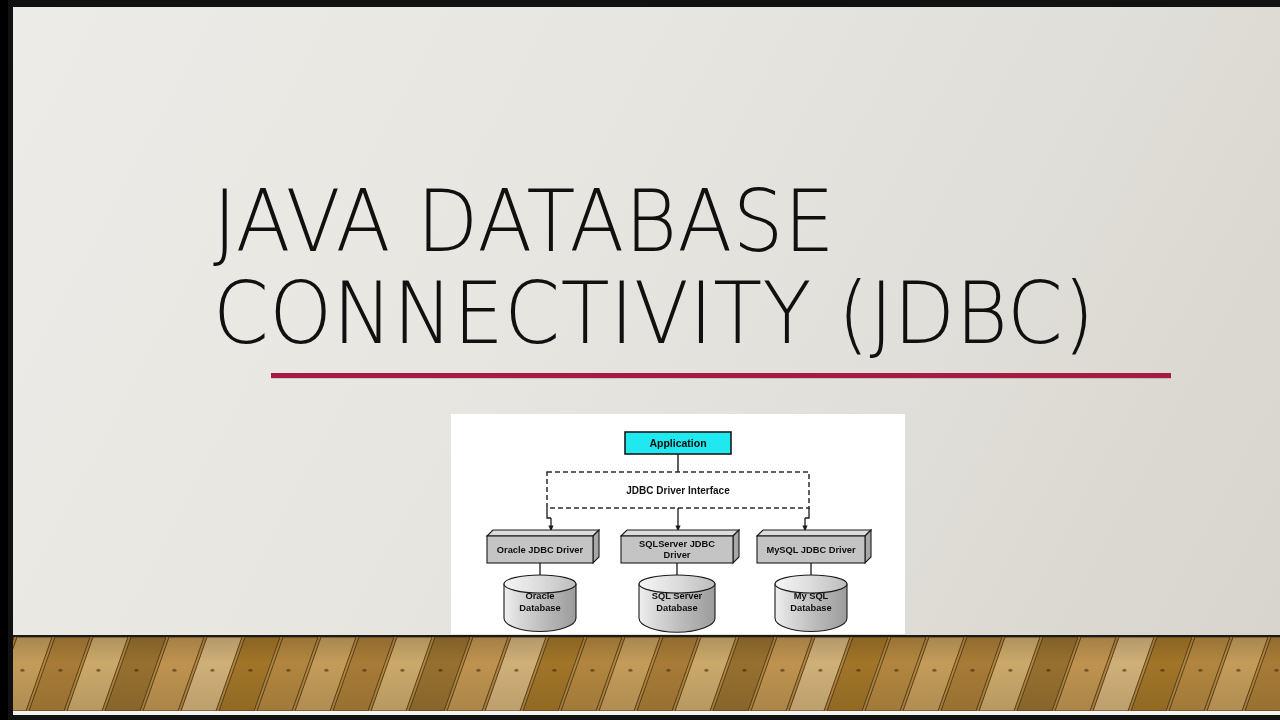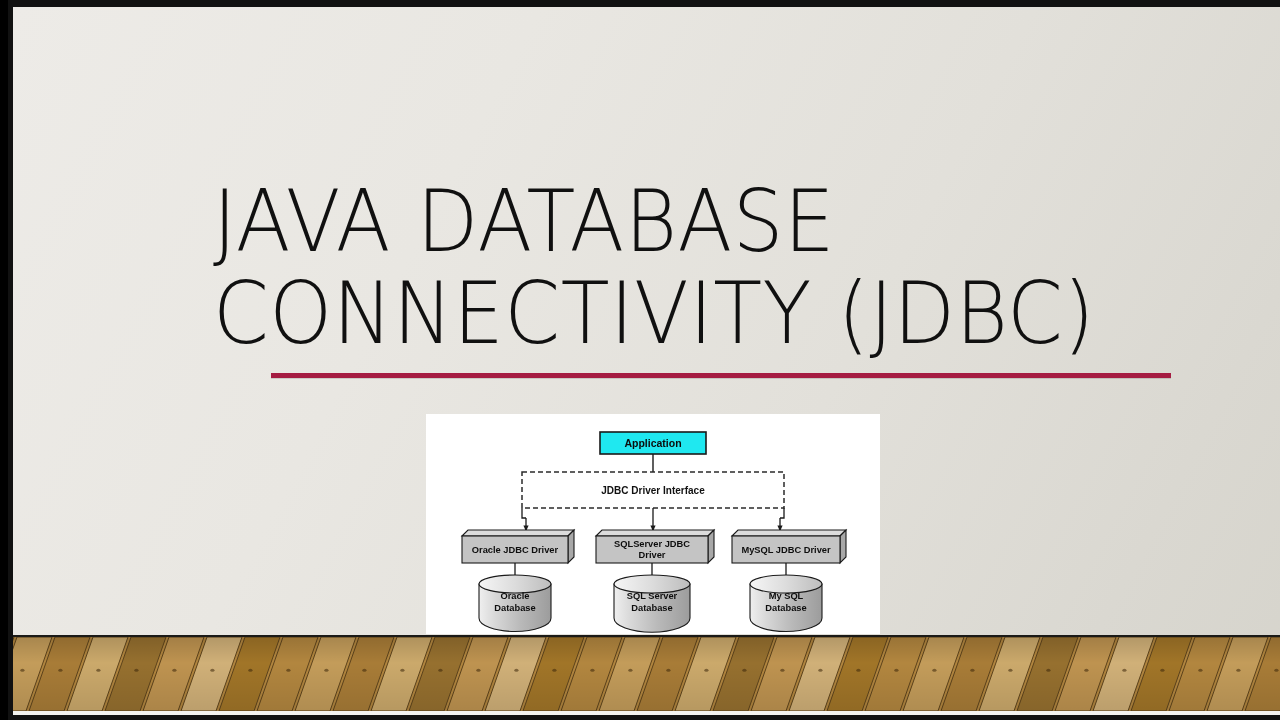--- a/index.html
+++ b/index.html
@@ -77,21 +77,21 @@
     top: 198px;
     width: 900px;
     height: 5px;
     background: #A51C42;
     box-shadow: 0 1px 0 rgba(0,0,0,0.12);
   }
 
   
   #diagram-panel {
     position: absolute;
-    left: 413px;
+    left: 438px;
     top: 407px;
     width: 454px;
     height: 220px;
     background: #FFFFFF;
     overflow: hidden;
   }
   #diagram-svg {
     display: block;
   }
 

